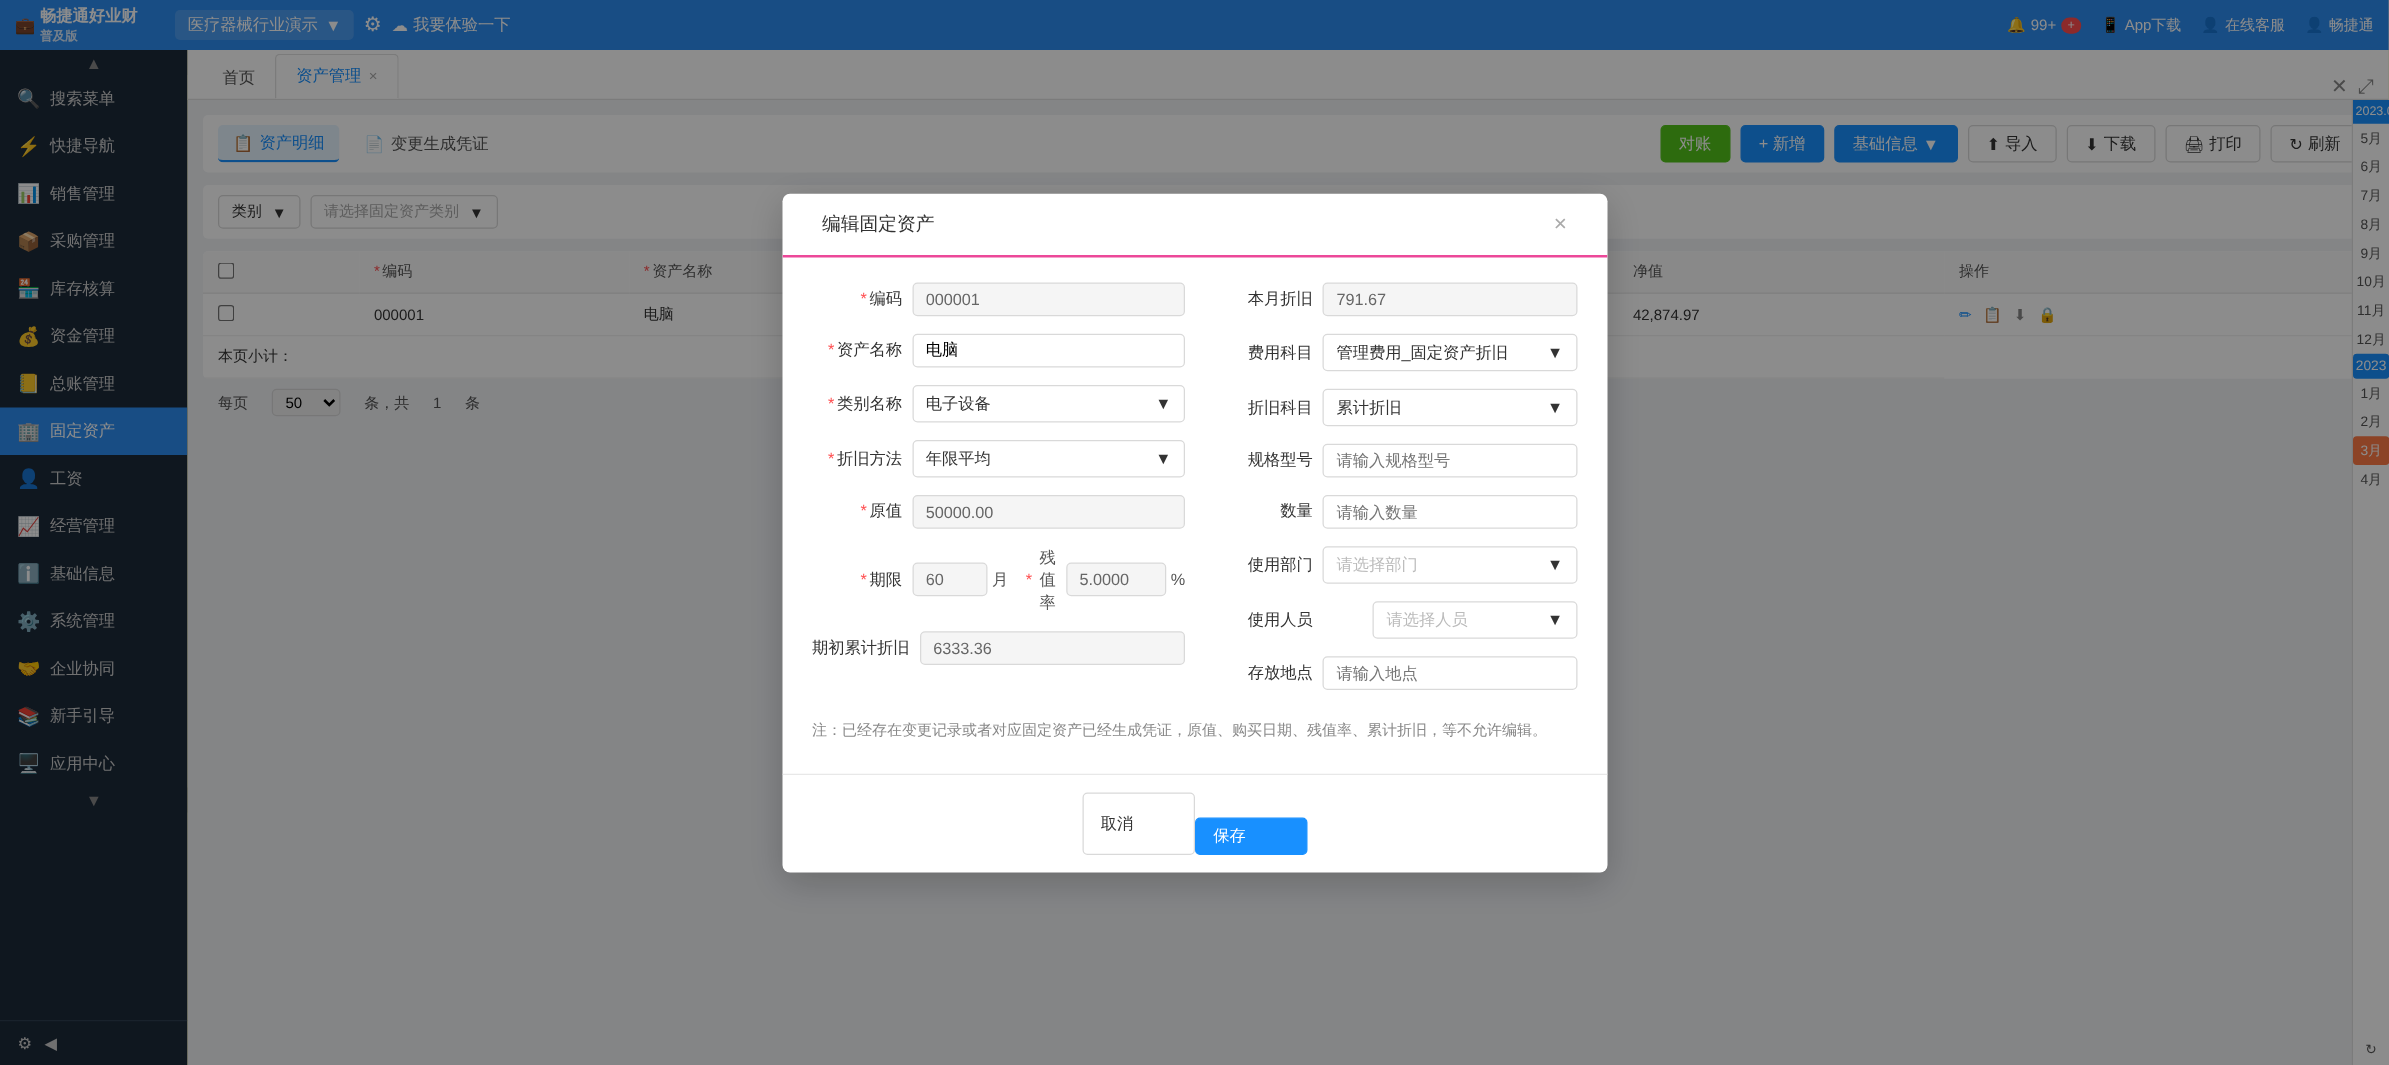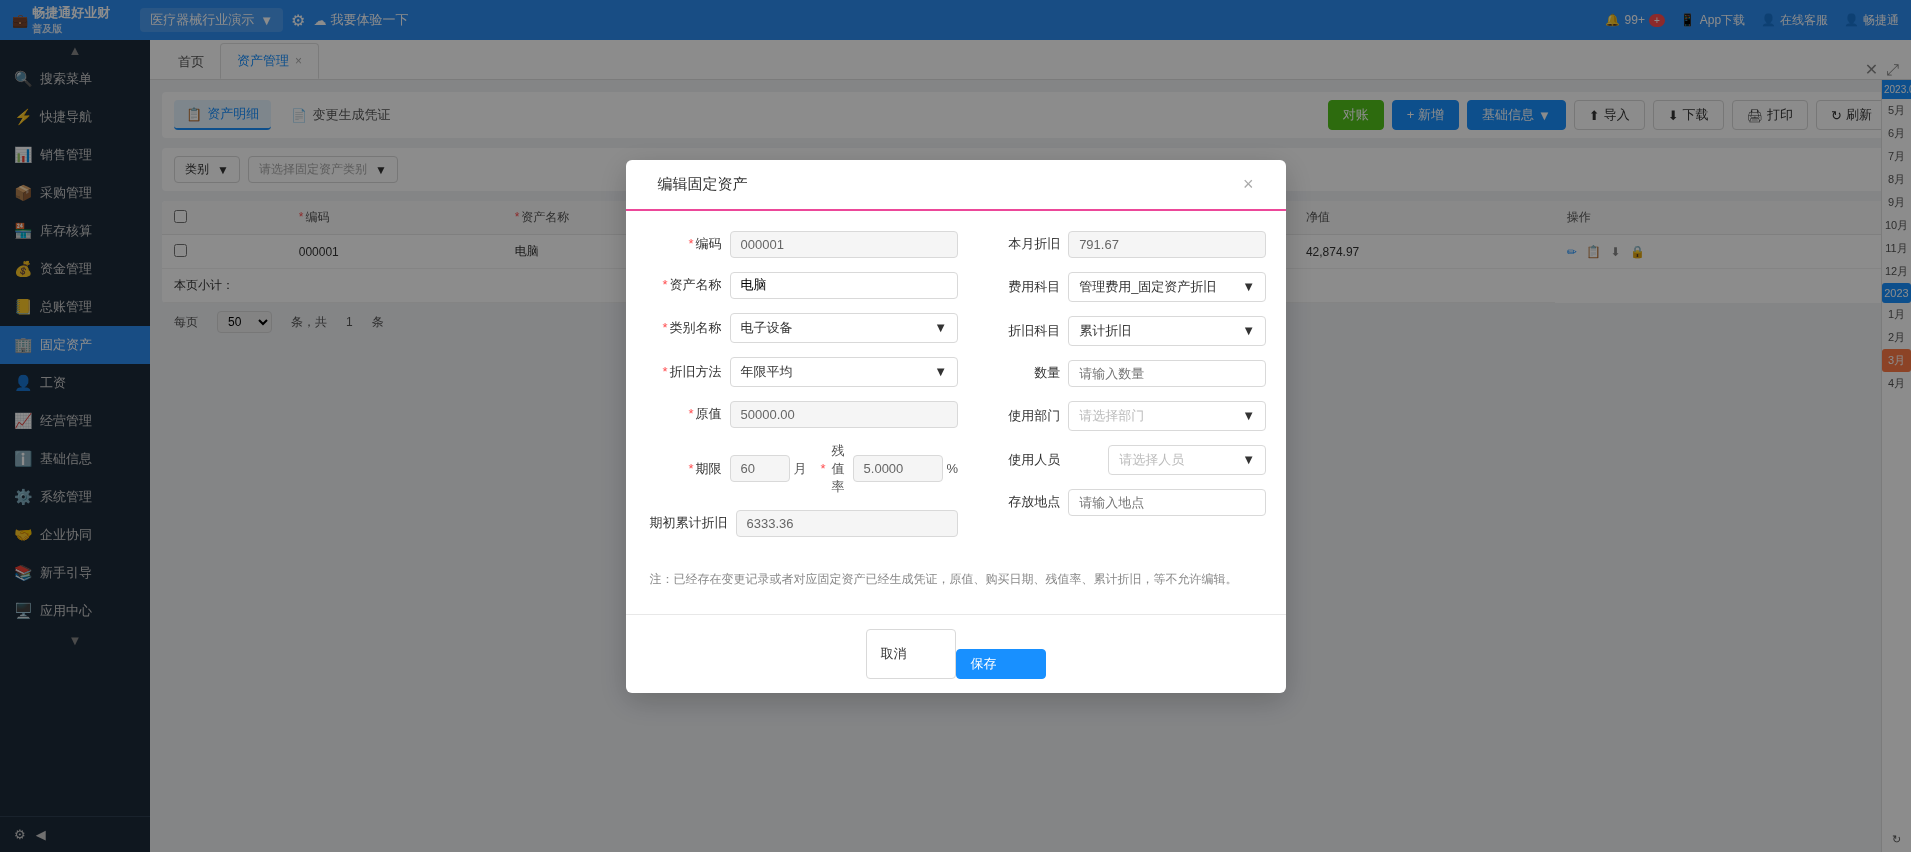--- a/index.html
+++ b/index.html
@@ -392,21 +392,21 @@
           </div>
           <div class="form-row" style="margin-bottom:14px;">
             <span class="form-label">
               <span class="form-required">*</span><span>期限</span>
             </span>
             <div class="form-input-group">
               <input class="form-input readonly" type="text" value="60" style="width: 60px; flex: 0 0 auto;" readonly="">
               <span class="form-unit">月</span>
               <span class="form-required" style="margin-left:10px;">*</span>
               <span class="form-unit">残值率</span>
-              <input class="form-input readonly" type="text" value="5.0000" style="width: 90px; flex: 0 0 auto; margin-left: 4px;" readonly="">
+              <input class="form-input readonly" type="text" value="5.0000" style="width: 80px; flex: 0 0 auto; margin-left: 4px;" readonly="">
               <span class="form-unit">%</span>
             </div>
           </div>
           <div class="form-row" style="margin-bottom:24px;">
             <span class="form-label">
               <span>期初累计折旧</span>
             </span>
             <input class="form-input readonly" type="text" value="6333.36" readonly="" style="">
           </div>
         </div>
@@ -428,20 +428,26 @@
             </div>
           </div>
           <div class="form-row" style="margin-bottom:14px;">
             <span class="form-label">
               <span>折旧科目</span>
             </span>
             <div class="form-select">
               <span>累计折旧</span>
               <span>▼</span>
             </div>
+          </div>
+          <div class="form-row" style="margin-bottom:14px;">
+            <span class="form-label">
+              <span>规格型号</span>
+            </span>
+            <input class="form-input" type="text" placeholder="请输入规格型号" style="">
           </div>
           <div class="form-row" style="margin-bottom:14px;">
             <span class="form-label">
               <span>数量</span>
             </span>
             <input class="form-input" type="text" placeholder="请输入数量" style="">
           </div>
           <div class="form-row" style="margin-bottom:14px;">
             <span class="form-label">
               <span>使用部门</span>

